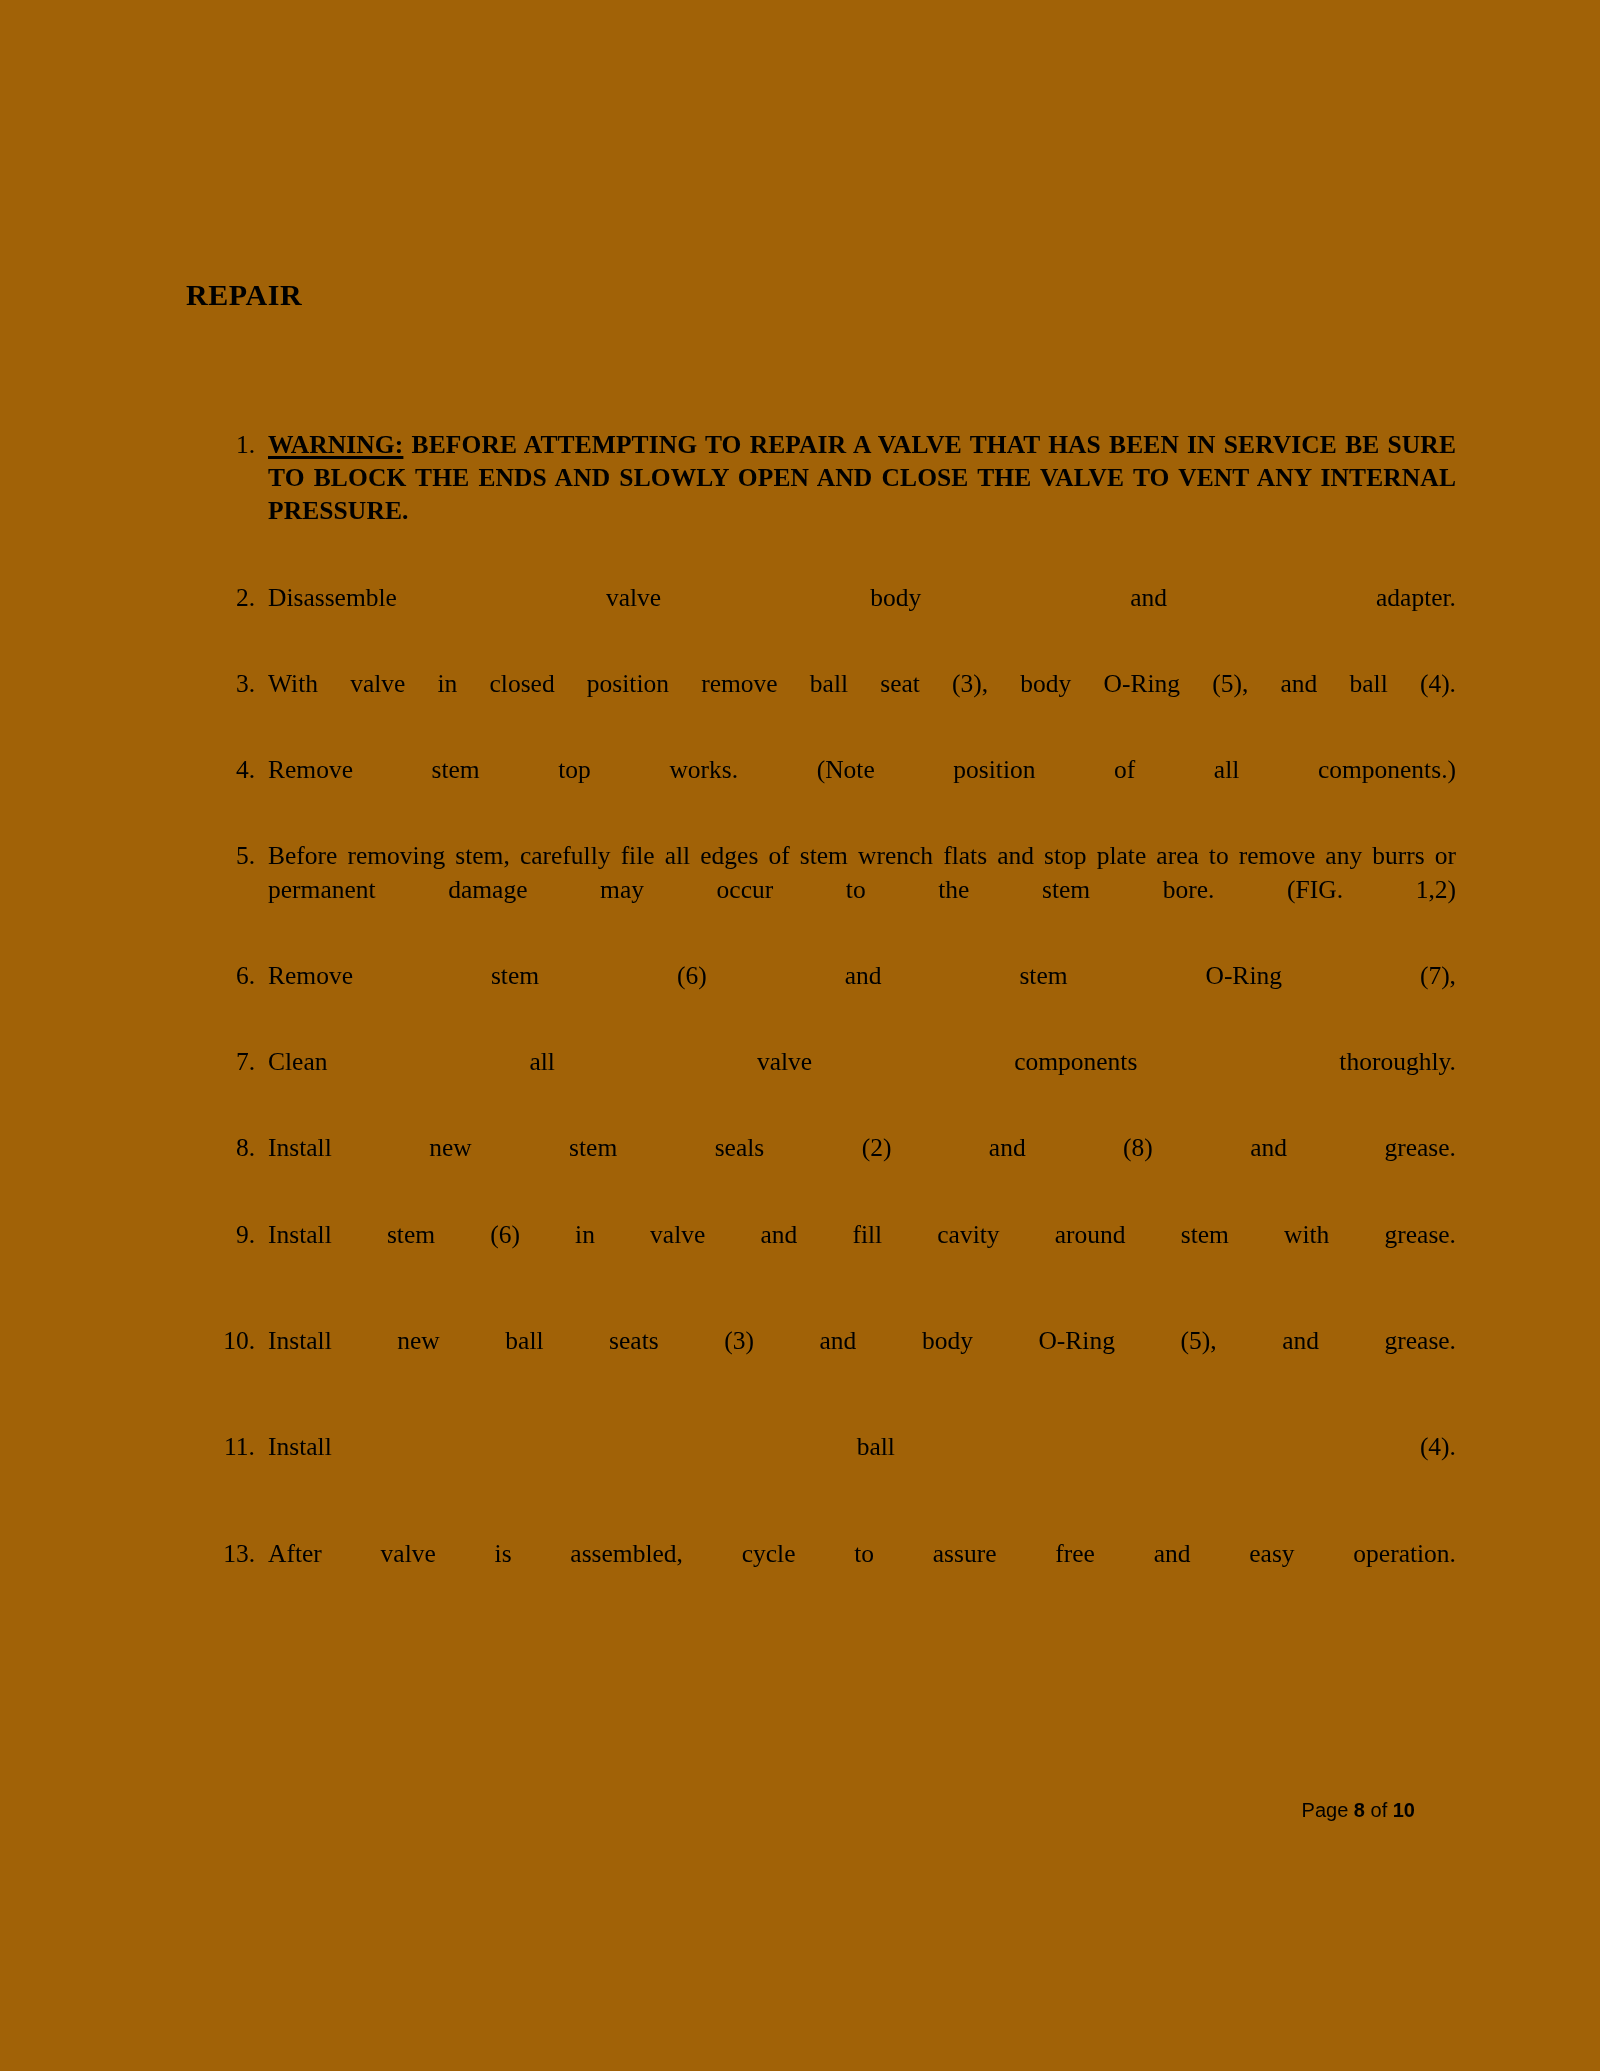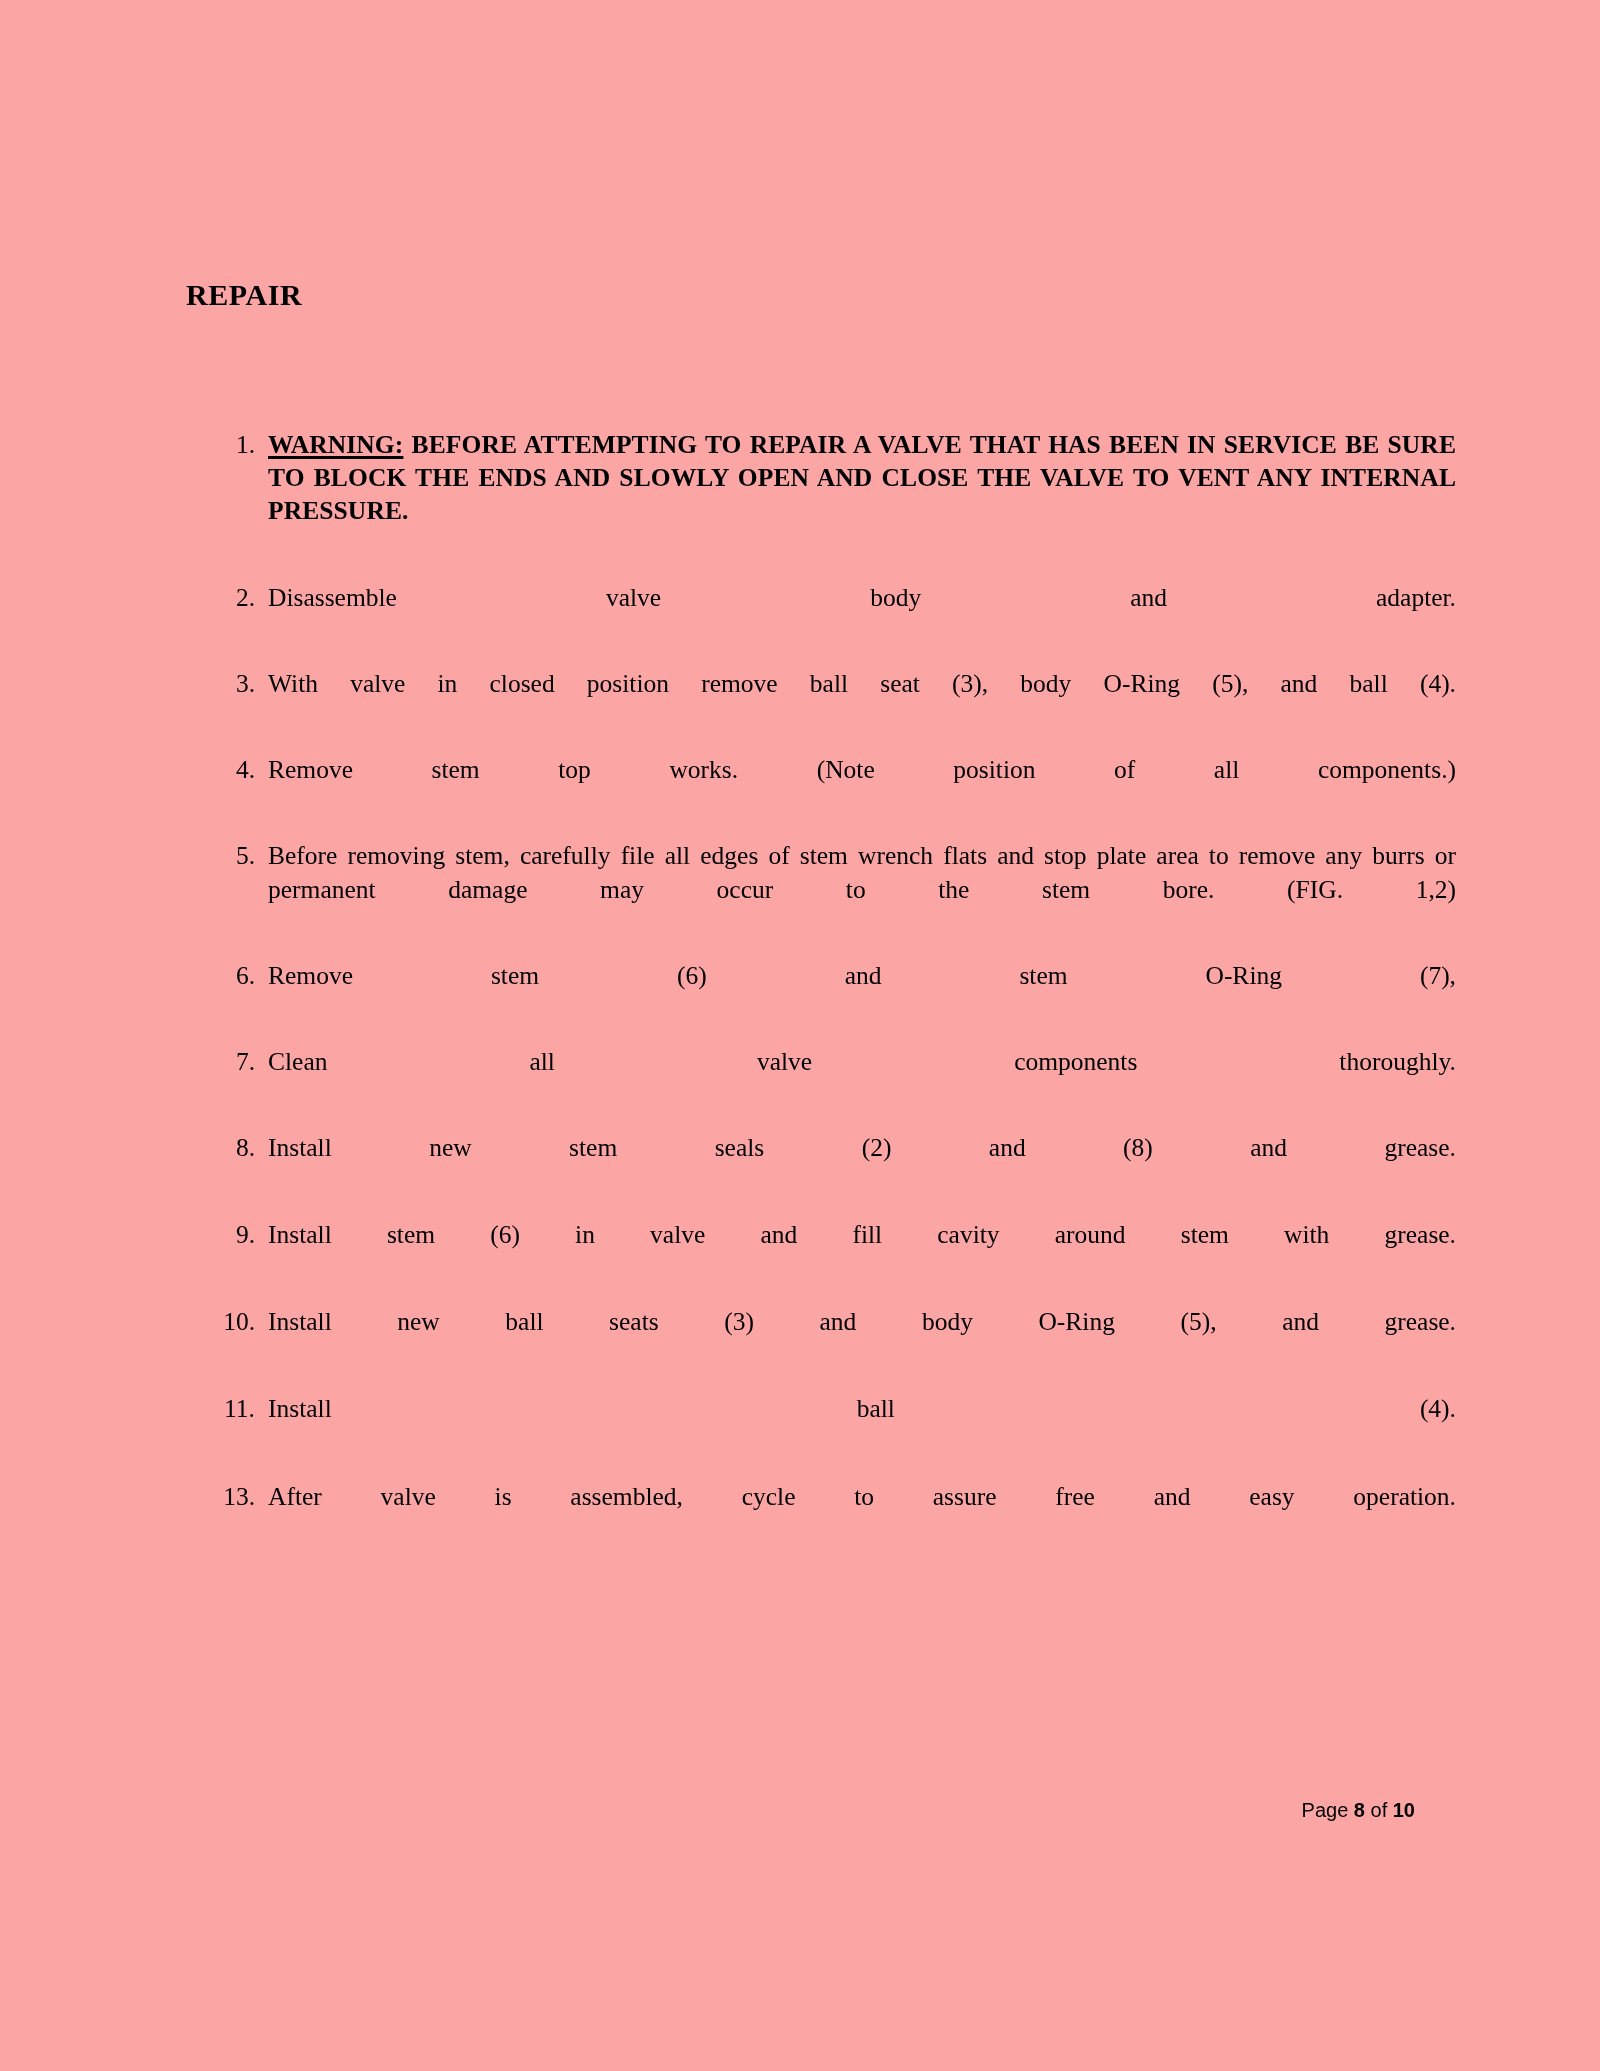--- a/index.html
+++ b/index.html
@@ -11,21 +11,21 @@
   body {
     font-family: "Liberation Serif", "DejaVu Serif", serif;
     color: #000000;
     -webkit-font-smoothing: antialiased;
   }
 
   .page {
     position: relative;
     width: 1600px;
     height: 2071px;
-    background: #fca5a5;
+    background: #a16207;
     overflow: hidden;
     box-sizing: border-box;
   }
 
   
   .doc-heading {
     position: absolute;
     left: 186px;
     top: 258px;
     font-size: 30px;
@@ -74,21 +74,21 @@
 
   
   .step .body::after {
     content: "";
     display: inline-block;
     width: 100%;
   }
 
   
   .gap-sm { margin-top: 20px; }
-  .gap-lg { margin-top: 21px; }
+  .gap-lg { margin-top: 40px; }
 
   
   .step.warning .body {
     font-weight: bold;
     letter-spacing: 0.1px;
     margin-top: 46px;
   }
   .u {
     text-decoration: underline;
     text-underline-offset: 3px;

